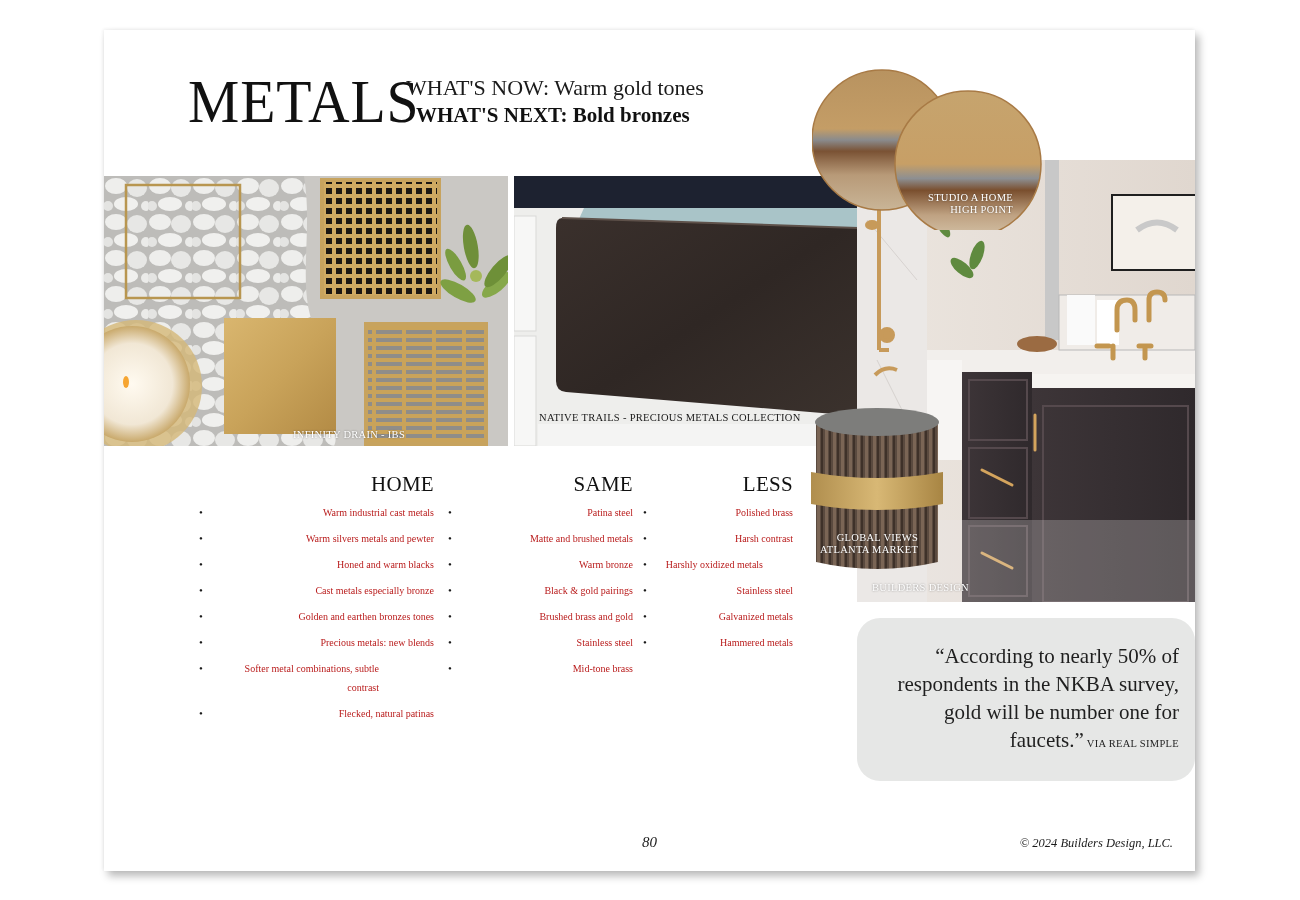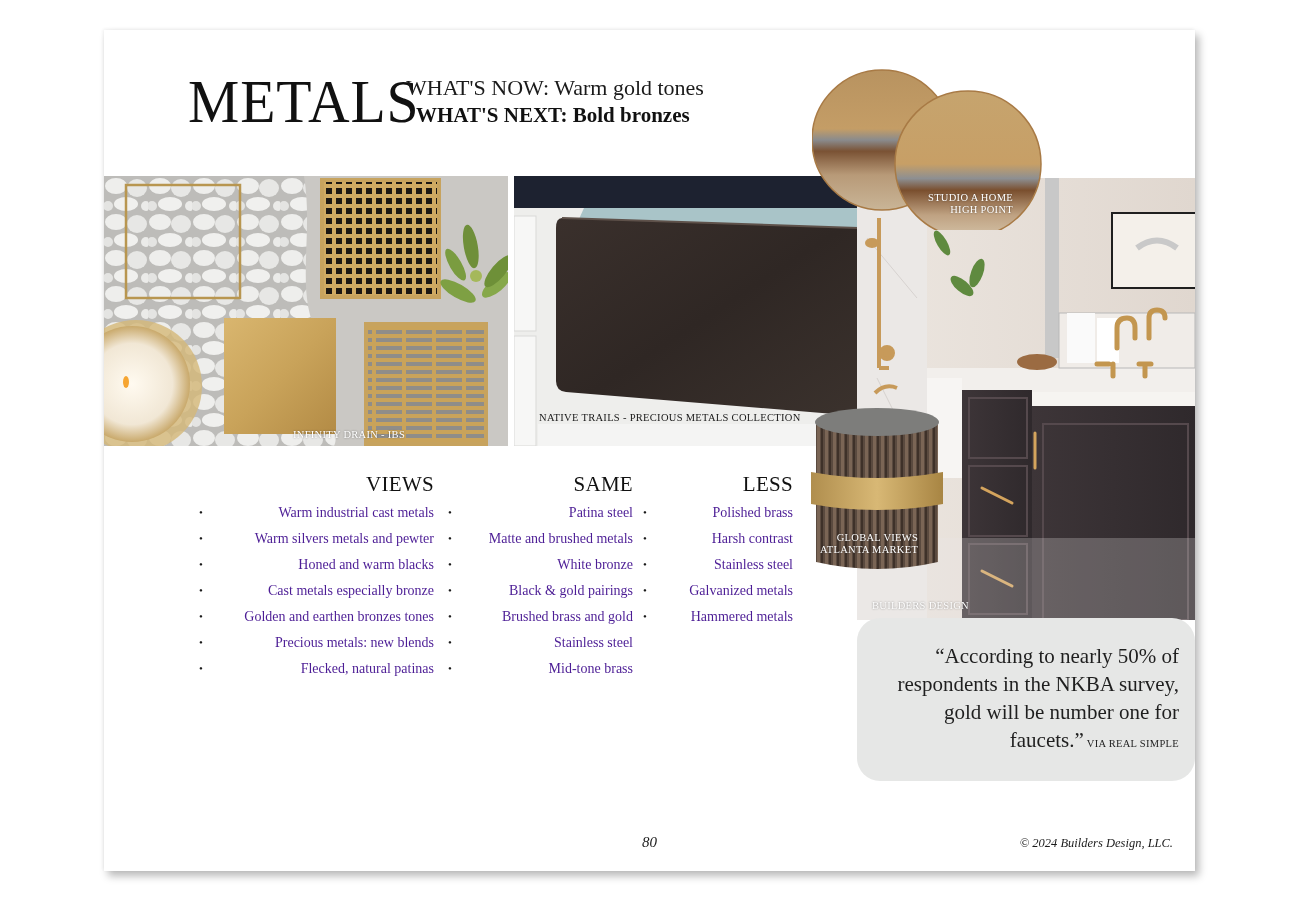--- a/index.html
+++ b/index.html
@@ -20,43 +20,43 @@
     font-family: "Liberation Serif", serif; font-weight: normal; color: #111;
     transform: scaleX(0.93); transform-origin: left top;
   }
   .now { left: 302px; top: 45px; font-size: 22px; line-height: 1.2; color: #1a1a1a; }
   .next { left: 302px; top: 73px; font-size: 21px; line-height: 1.2; font-weight: bold; color: #111; margin-left: 10px; }
 
   
   .photo { overflow: hidden; }
   .photo-drain { left: 0px; top: 146px; width: 404px; height: 270px; background: #0369a1; }
   .photo-sink { left: 410px; top: 146px; width: 344px; height: 270px; background: #f1f1ef; }
-  .photo-bath { left: 753px; top: 148px; width: 338px; height: 442px; background: #ef4444; }
+  .photo-bath { left: 753px; top: 130px; width: 338px; height: 442px; background: #ef4444; }
 
   .caption {
     position: absolute; color: #ffffff; font-size: 10.5px; letter-spacing: 0.3px;
     text-transform: uppercase; line-height: 12px; text-shadow: 0 0 2px rgba(0,0,0,0.45);
   }
   .caption.dark { color: #1a1a1a; text-shadow: none; }
 
   
   .quote-box { left: 753px; top: 588px; width: 338px; height: 163px; background: #e6e7e6; border-radius: 23px; }
   .quote-text {
     position: absolute; left: 32px; top: 24px; width: 290px;
     font-size: 21px; line-height: 28px; color: #1f1f1f;
   }
   .quote-src { font-size: 10.5px; letter-spacing: 0.3px; margin-left: 3px; }
 
   
   .col { top: 444px; }
   .col h2 { font-weight: normal; font-size: 21px; line-height: 1; color: #111; margin-bottom: 8px; letter-spacing: 0.3px; }
   .col ul { list-style: none; }
   .col li {
-    position: relative; padding-left: 24px; font-size: 14px; line-height: 19px;
-    margin-bottom: 7px; color: #4c1d95;
+    position: relative; padding-left: 24px; font-size: 10px; line-height: 19px;
+    margin-bottom: 7px; color: #b91c1c;
   }
   .col li::before {
     content: "•"; position: absolute; left: 10px; top: 0; font-size: 11px; color: #1a1a1a;
   }
   .col-more { left: 85px; width: 245px; }
   .col-same { left: 334px; width: 195px; }
   .col-less { left: 529px; width: 160px; }
 
   .page-num { left: 538px; top: 804px; font-size: 15px; font-style: italic; color: #1a1a1a; }
   .copyright { right: 22px; top: 806px; font-size: 12.5px; font-style: italic; color: #1a1a1a; }
@@ -253,50 +253,52 @@
     </div>
   </div>
 
   <div class="abs quote-box">
     <div class="quote-text">
       <span>“According to nearly 50% of respondents in the NKBA survey, gold will be number one for faucets.”</span><span class="quote-src">VIA REAL SIMPLE</span>
     </div>
   </div>
 
   <div class="abs col col-more">
-    <h2>VIEWS</h2>
+    <h2>HOME</h2>
     <ul>
       <li>Warm industrial cast metals</li>
       <li>Warm silvers metals and pewter</li>
       <li>Honed and warm blacks</li>
       <li>Cast metals especially bronze</li>
       <li>Golden and earthen bronzes tones</li>
       <li>Precious metals: new blends</li>
+      <li style="width:190px;">Softer metal combinations, subtle contrast</li>
       <li>Flecked, natural patinas</li>
     </ul>
   </div>
 
   <div class="abs col col-same">
     <h2>SAME</h2>
     <ul>
       <li>Patina steel</li>
       <li>Matte and brushed metals</li>
-      <li>White bronze</li>
+      <li>Warm bronze</li>
       <li>Black &amp; gold pairings</li>
       <li>Brushed brass and gold</li>
       <li>Stainless steel</li>
       <li>Mid-tone brass</li>
     </ul>
   </div>
 
   <div class="abs col col-less">
     <h2>LESS</h2>
     <ul>
       <li>Polished brass</li>
       <li>Harsh contrast</li>
+      <li style="width:130px;">Harshly oxidized metals</li>
       <li>Stainless steel</li>
       <li>Galvanized metals</li>
       <li>Hammered metals</li>
     </ul>
   </div>
 
   <div class="abs page-num">80</div>
   <div class="abs copyright">© 2024 Builders Design, LLC.</div>
 </div>
 

